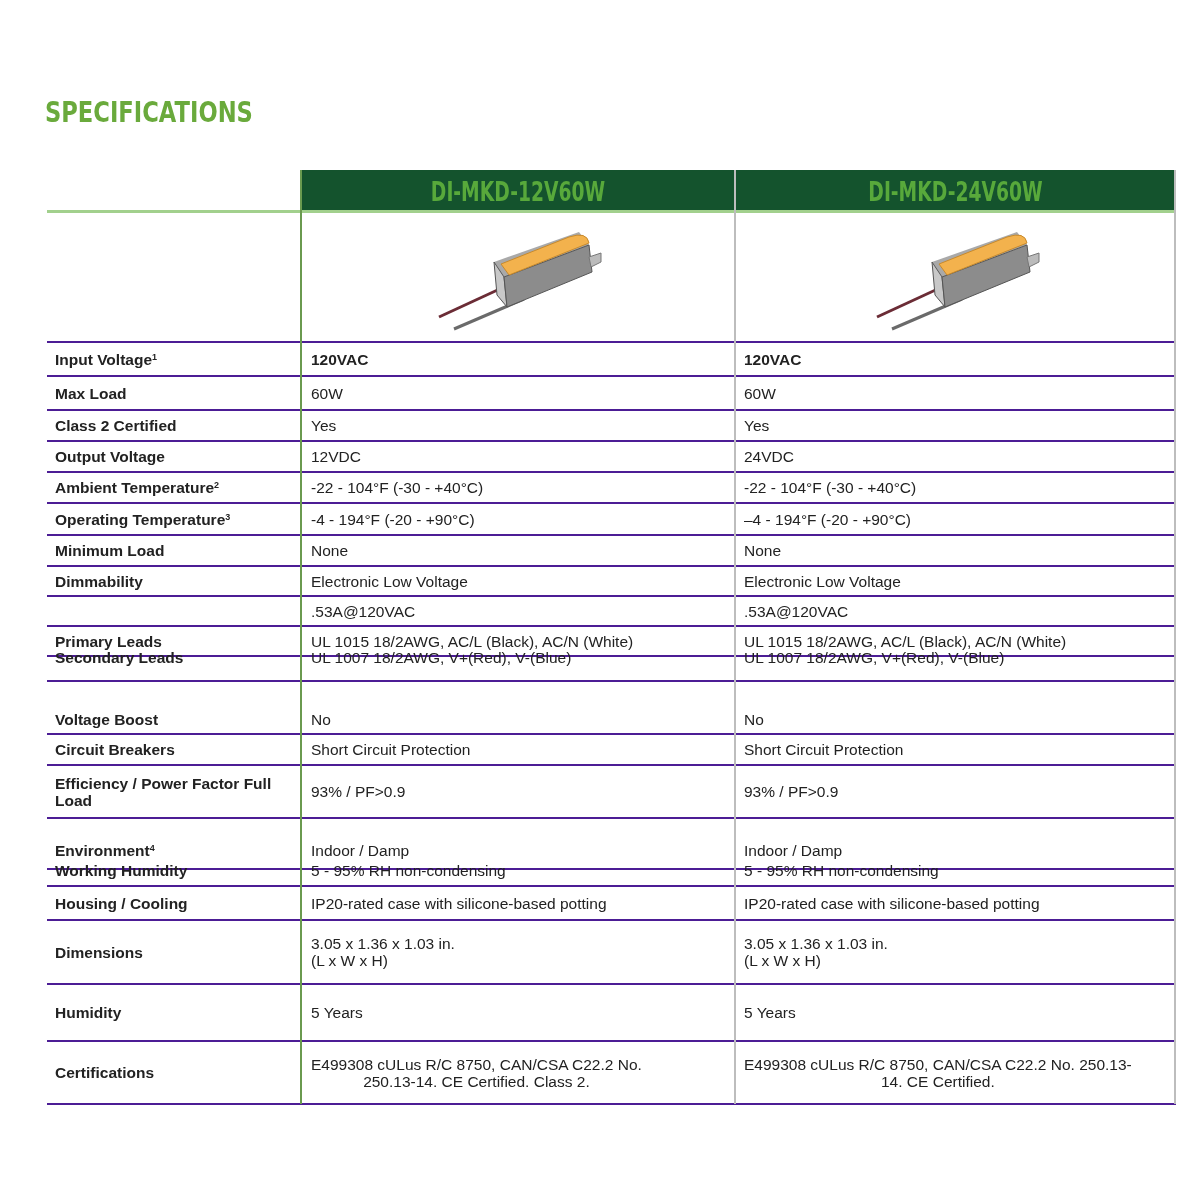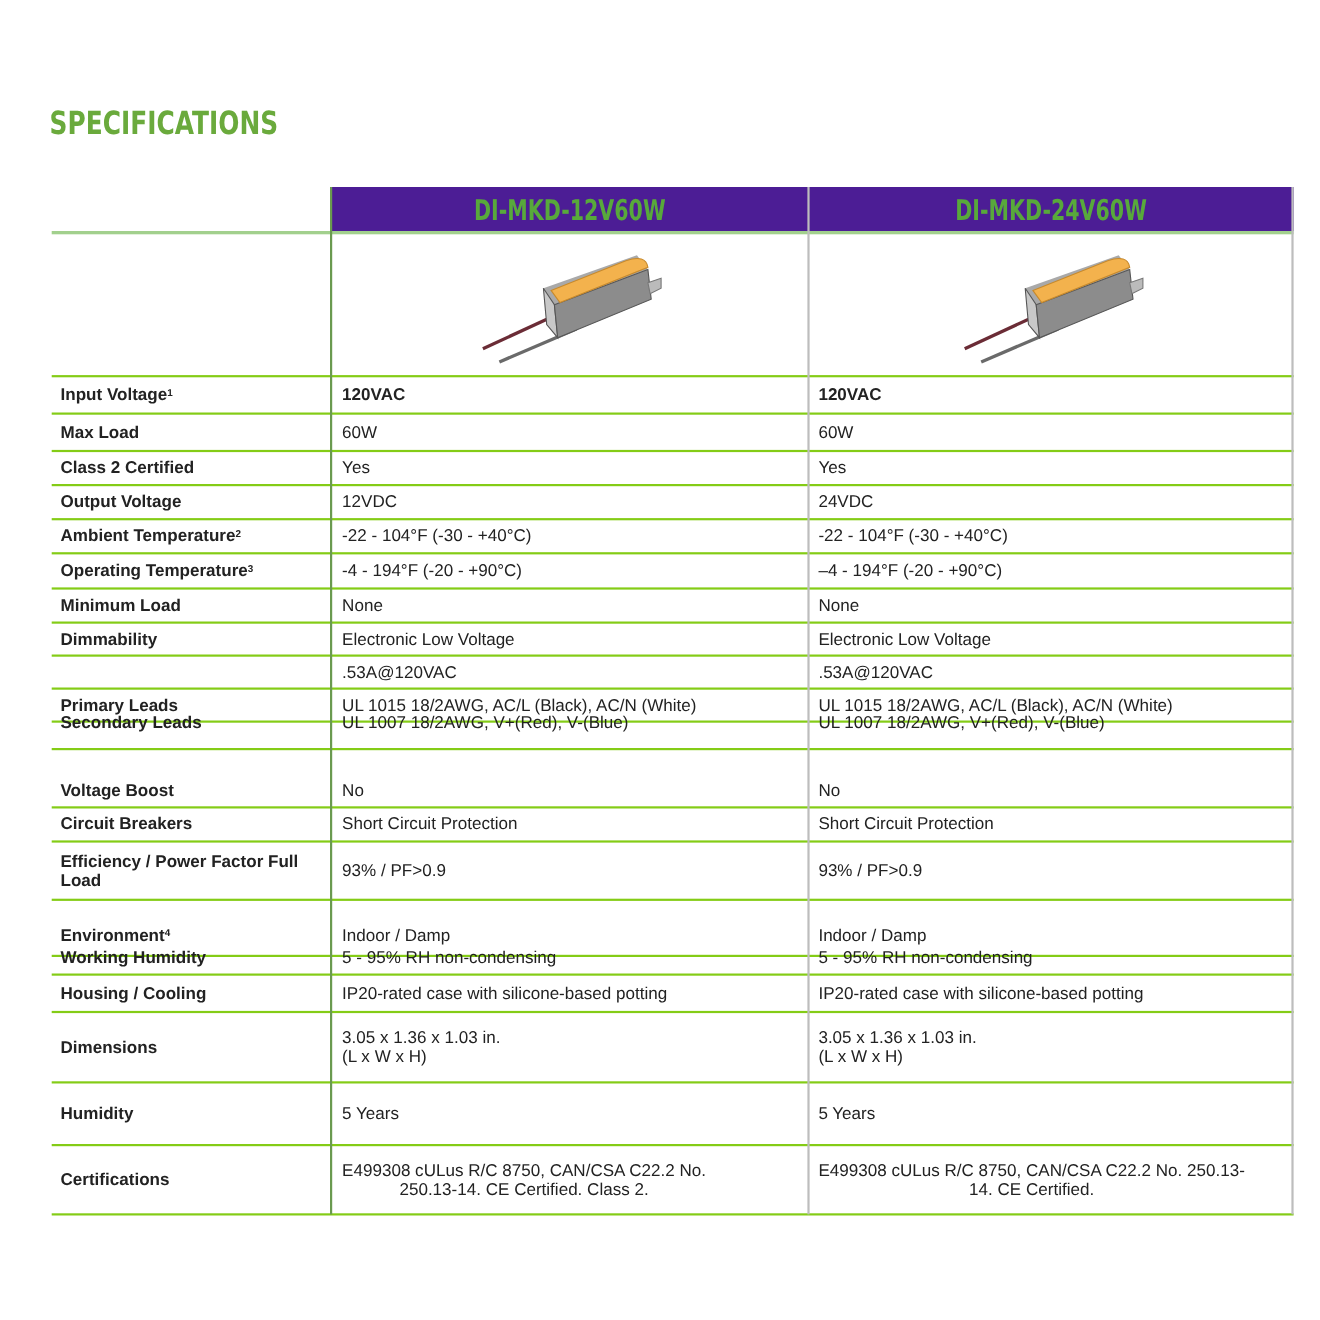--- a/index.html
+++ b/index.html
@@ -2,30 +2,30 @@
 <html><head>
 <meta charset="utf-8">
 <style>
   html, body { margin: 0; padding: 0; background: #ffffff; }
   body { width: 1200px; height: 1200px; position: relative; overflow: hidden;
          font-family: "Liberation Sans", sans-serif; color: #1a1a1a; }
   .title { position: absolute; left: 45px; top: 95px; margin: 0;
            font-family: "DejaVu Sans", sans-serif; font-weight: bold; font-size: 29px;
            color: #6aaa3c; letter-spacing: 0px; transform: scaleX(0.78); transform-origin: left top; }
   .table { position: absolute; left: 47px; top: 170px; width: 1129px; }
-  .hdr { position: absolute; top: 0; height: 40px; background: #4c1d95; }
+  .hdr { position: absolute; top: 0; height: 40px; background: #14532d; }
   .hdr-text { display: block; text-align: center; line-height: 44px;
               font-family: "DejaVu Sans", sans-serif; font-weight: bold; font-size: 26px;
               color: #58a93b; transform: scaleX(0.72); }
   .green-line { position: absolute; left: 0; top: 40px; width: 1129px; height: 3px; background: #a2d08d; }
   .col-div { position: absolute; top: 0; width: 2px; }
   .col-div.g { background: #6a9a4f; }
   .col-div.r { background: #bdbdbd; }
   .img-cell { position: absolute; top: 43px; height: 128px; display:flex; align-items:center; justify-content:center; }
-  .row { position: absolute; left: 0; width: 1129px; border-bottom: 2px solid #84cc16; }
+  .row { position: absolute; left: 0; width: 1129px; border-bottom: 2px solid #4c1d95; }
   .cell { position: absolute; top: 0; bottom: 0; display: flex; align-items: center; font-size: 15.5px; line-height: 17px; }
   .c0 { left: 8px; width: 245px; font-weight: bold; color: #222; }
   .c1 { left: 264px; width: 420px; color: #222; }
   .c2 { left: 697px; width: 425px; color: #222; }
   .bold { font-weight: bold; }
   sup { font-size: 9px; vertical-align: top; position: relative; top: -2px; }
   .ml { white-space: pre-line; }
 </style>
 </head>
 <body>

